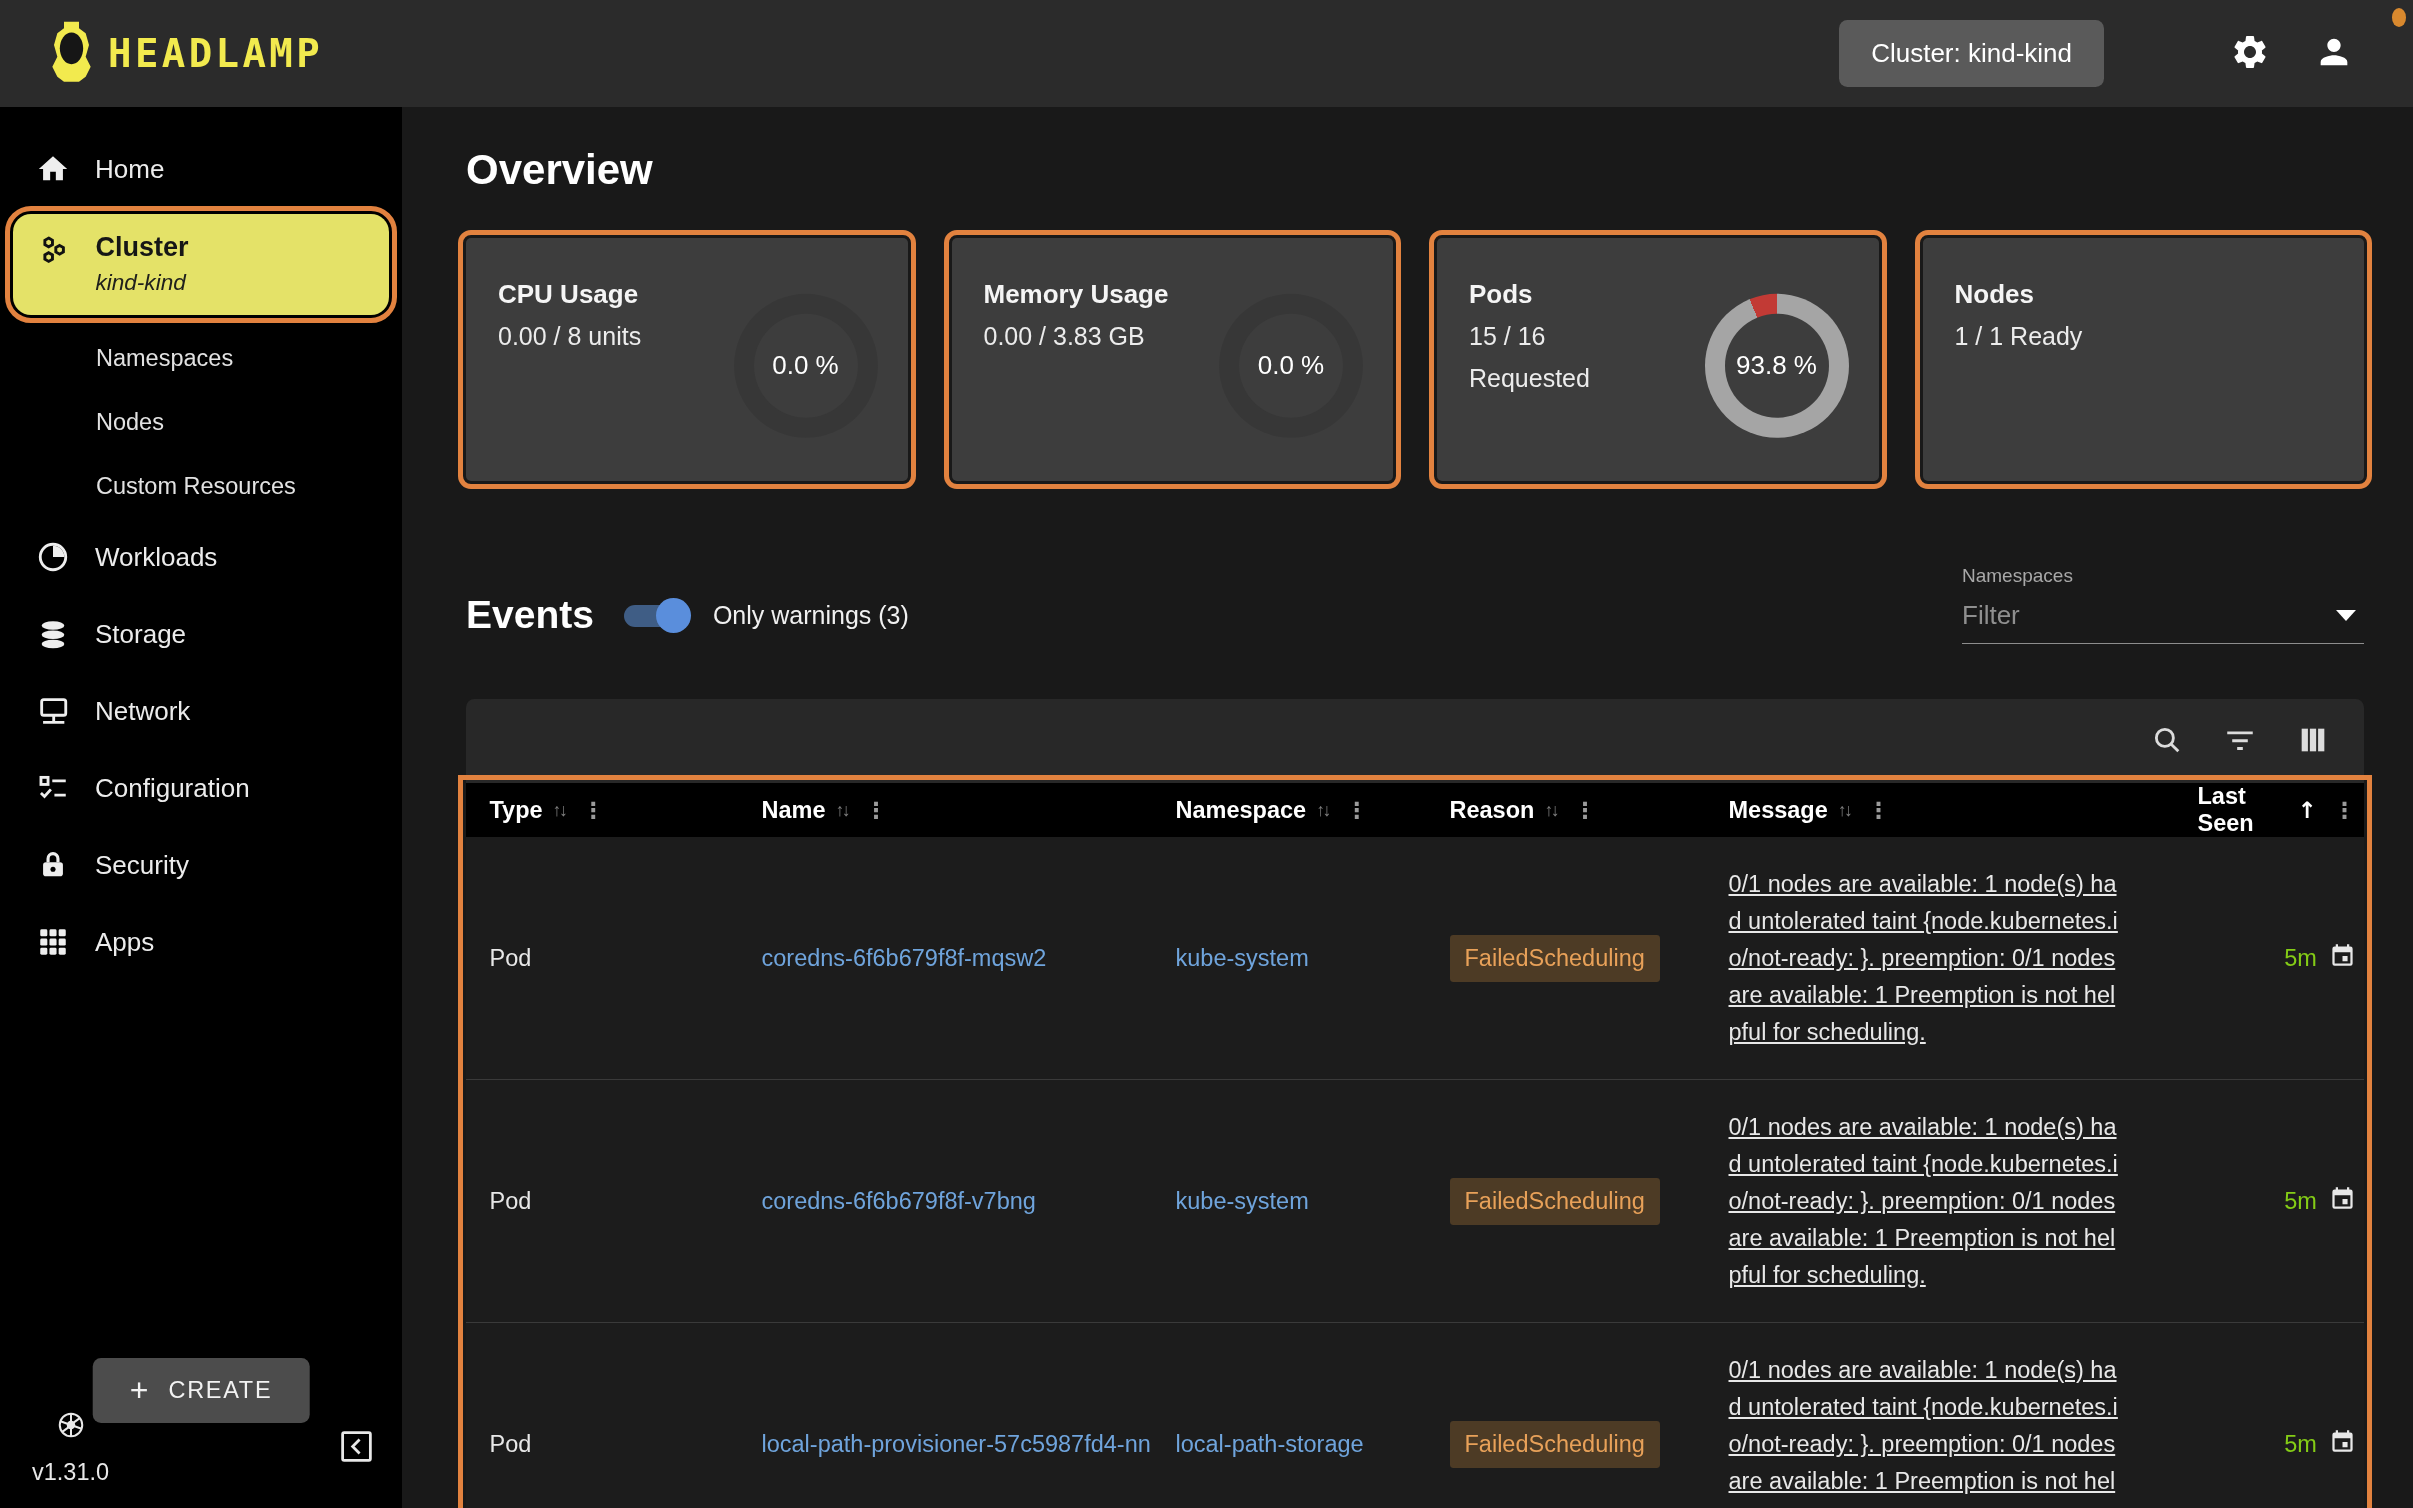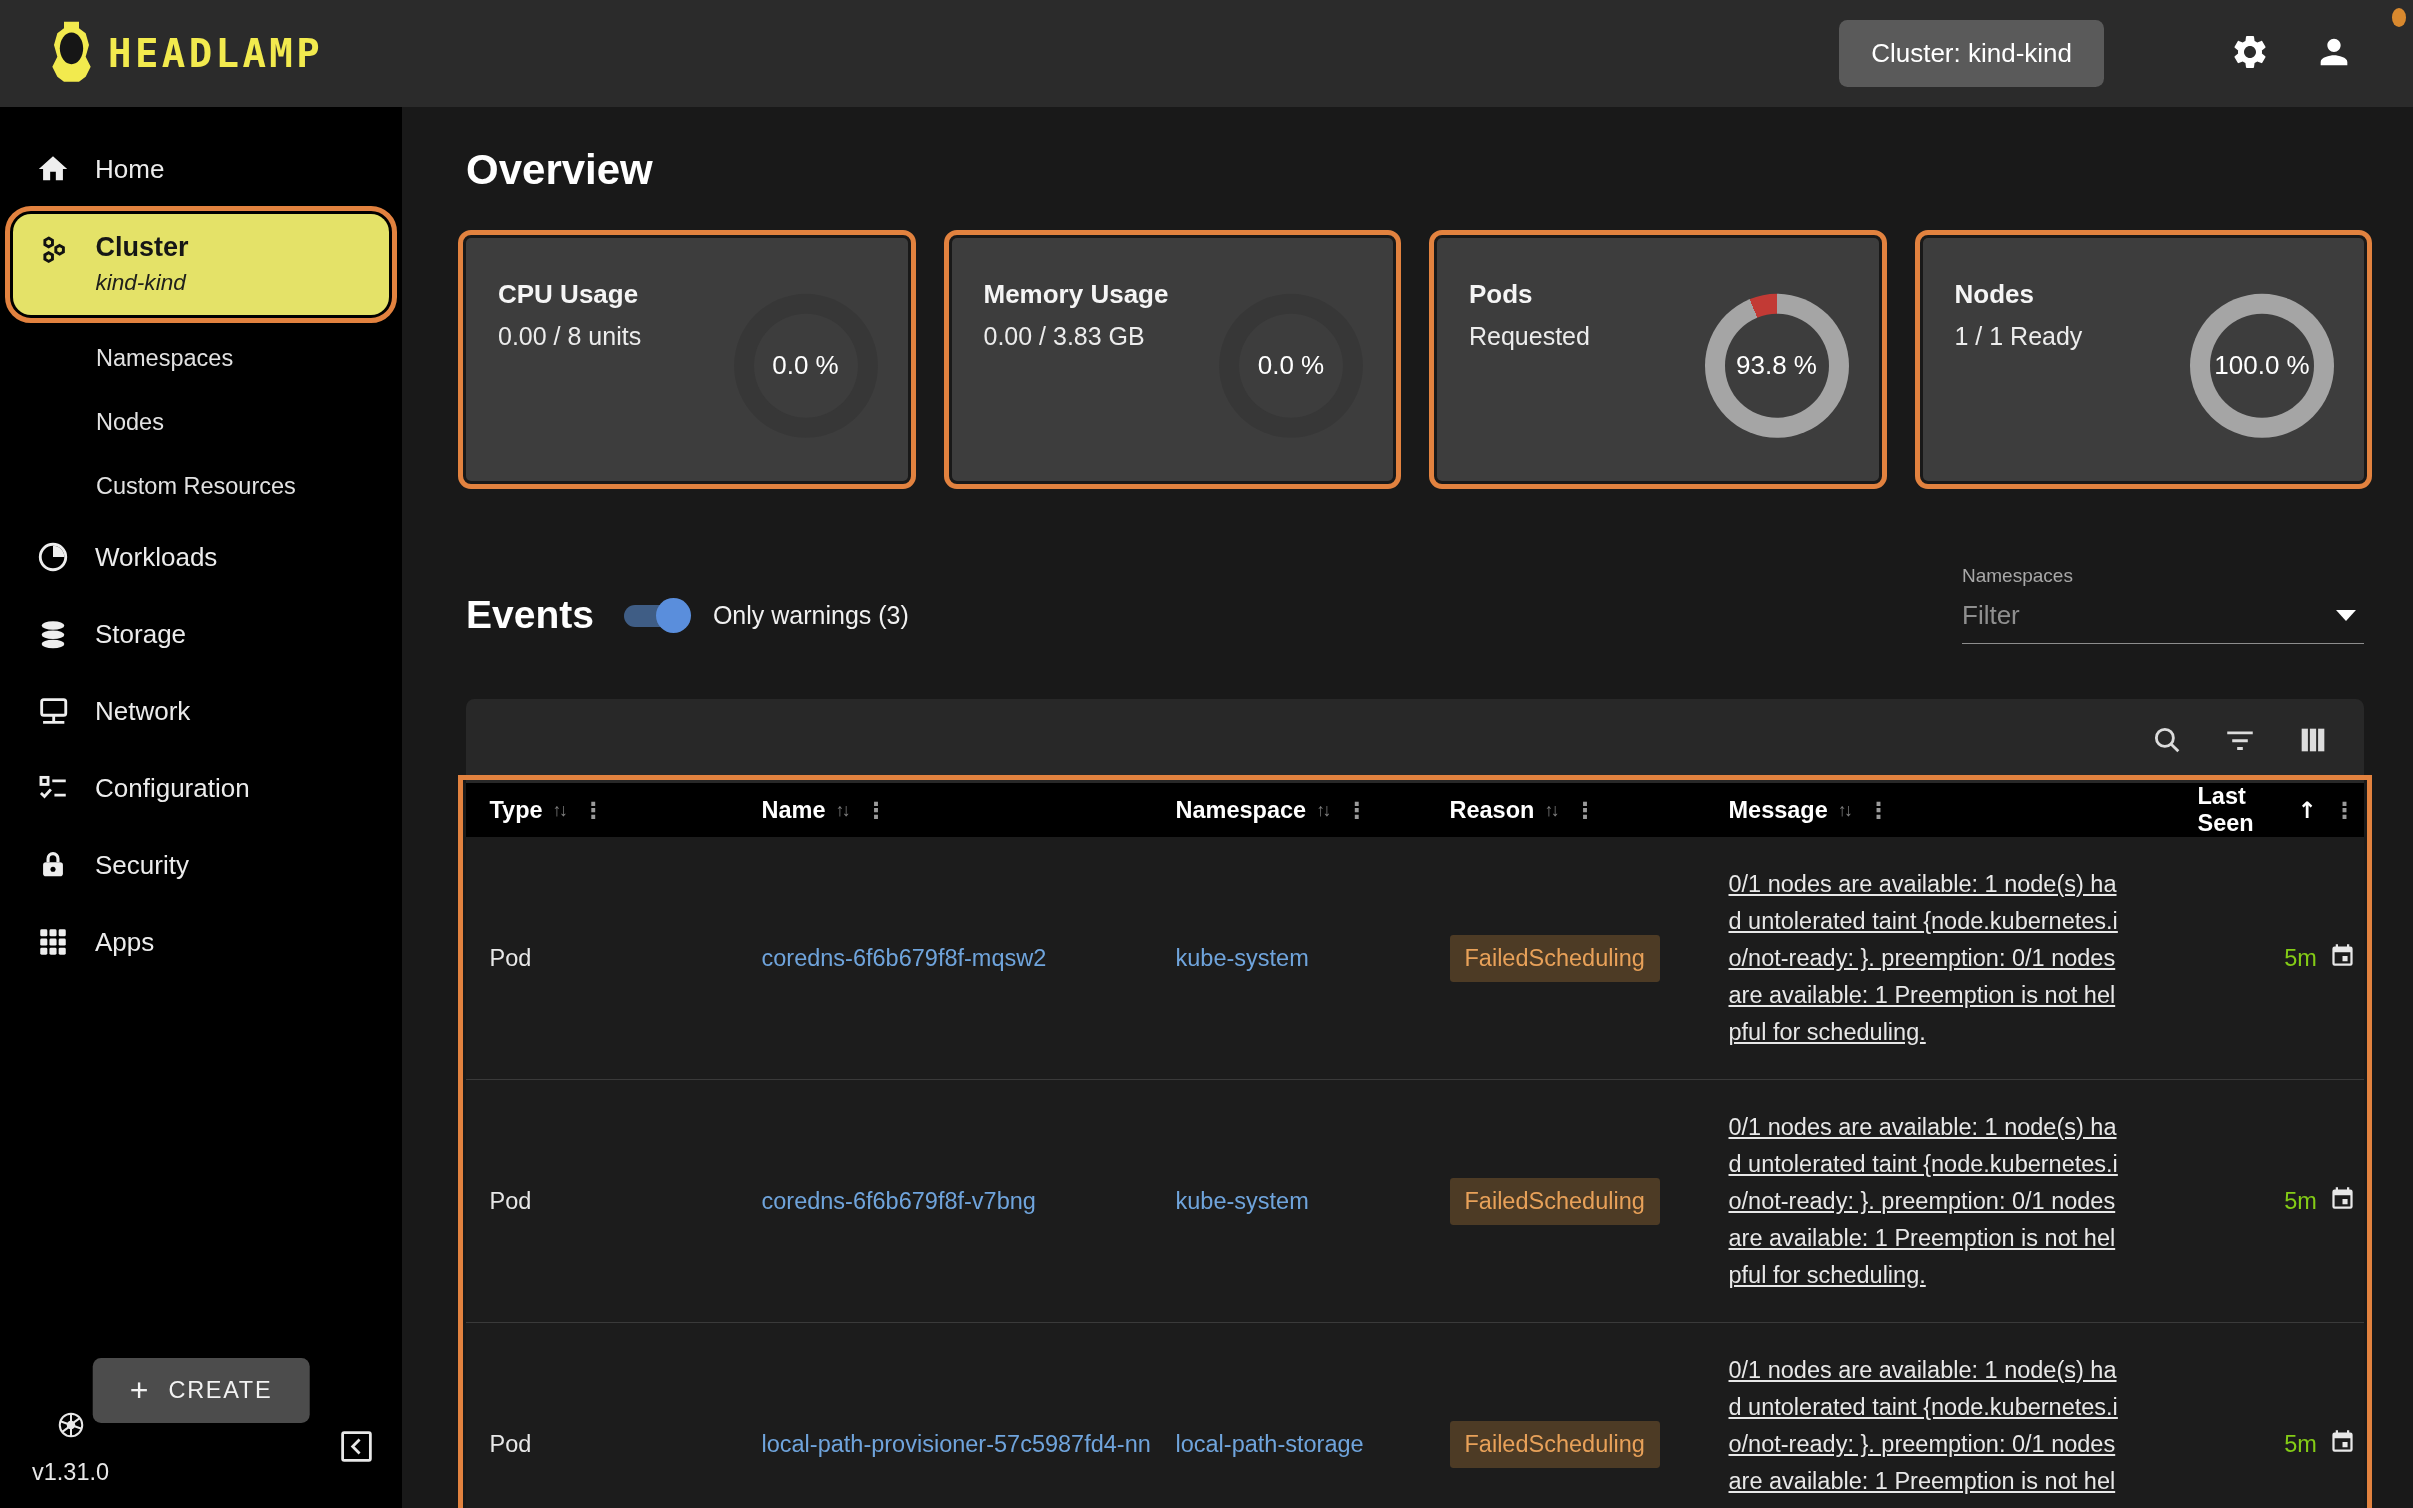--- a/index.html
+++ b/index.html
@@ -279,31 +279,29 @@
       </section>
       <section class="card annotated">
         <div class="c-title">Memory Usage</div>
         <div class="c-line">0.00 / 3.83 GB</div>
         <div class="donut" style="background: conic-gradient(rgb(158, 158, 158) 0deg, rgb(158, 158, 158) 0%, rgb(55, 55, 55) 0%, rgb(55, 55, 55) 100%);">
           <span class="pct">0.0 %</span>
         </div>
       </section>
       <section class="card annotated">
         <div class="c-title">Pods</div>
+        <div class="c-line">15 / 16</div>
         <div class="c-line">Requested</div>
         <div class="donut" style="background: conic-gradient(rgb(165, 165, 165) 0deg, rgb(165, 165, 165) 93.8%, rgb(194, 58, 53) 93.8%, rgb(194, 58, 53) 100%);">
           <span class="pct">93.8 %</span>
         </div>
       </section>
       <section class="card annotated">
         <div class="c-title">Nodes</div>
         <div class="c-line">1 / 1 Ready</div>
-        <div class="donut" style="background: conic-gradient(rgb(165, 165, 165) 0deg, rgb(165, 165, 165) 100%, rgb(165, 165, 165) 100%, rgb(165, 165, 165) 100%);">
-          <span class="pct">100.0 %</span>
-        </div>
       </section>
     </div>
 
     <div class="events-row">
       <div class="events-left">
         <h2 class="events-title">Events</h2>
         <span class="switch">
           <span class="track"></span>
           <span class="knob"></span>
         </span>

